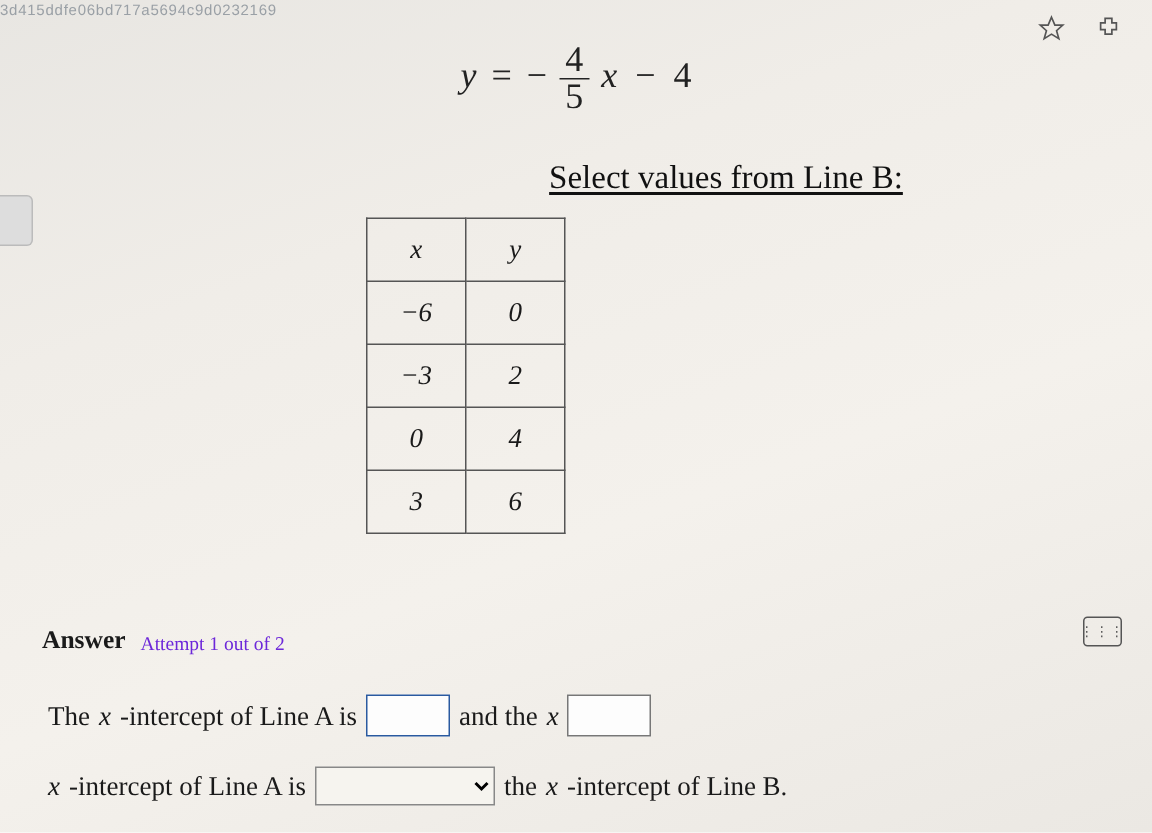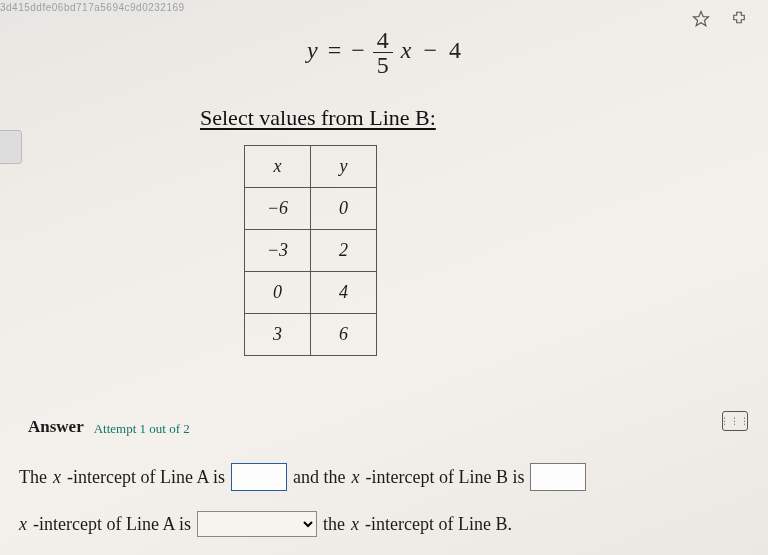--- a/index.html
+++ b/index.html
@@ -41,21 +41,21 @@
       display: inline-block;
       vertical-align: middle;
       text-align: center;
       font-style: normal;
       line-height: 1;
       margin: 0 2px;
     }
     .frac .num { display: block; border-bottom: 1.5px solid #222; padding: 0 4px; }
     .frac .den { display: block; padding: 0 4px; }
     .section-title {
-      text-align: left;
+      text-align: center;
       margin: 28px 0 14px 200px;
       font-size: 22px;
       text-decoration: underline;
       text-underline-offset: 3px;
       color: #111;
     }
     .xy-table {
       margin-left: 244px;
       border-collapse: collapse;
     }
@@ -71,33 +71,33 @@
     .answer-row {
       position: absolute;
       left: 28px;
       bottom: 118px;
       font-size: 16px;
       display: flex;
       align-items: flex-end;
       gap: 10px;
     }
     .answer-row .ans-label { font-weight: bold; font-style: normal; font-family: Georgia, serif; font-size: 17px; }
-    .answer-row .attempt { font-size: 13px; color: #0f766e; }
+    .answer-row .attempt { font-size: 13px; color: #6d28d9; }
     .kb-icon {
       position: absolute;
       right: 20px;
       bottom: 124px;
       width: 26px; height: 20px;
       border: 1.5px solid #555; border-radius: 3px;
       display: flex; align-items: center; justify-content: center;
     }
     .kb-icon .dots { font-size: 9px; letter-spacing: 1px; color: #555; line-height: 1; }
     .sentence {
       position: absolute;
-      left: 19px;
+      left: 32px;
       font-size: 18px;
       display: flex;
       align-items: center;
       flex-wrap: wrap;
       gap: 6px;
     }
     .sentence.s1 { bottom: 64px; }
     .sentence.s2 { bottom: 18px; }
     .mathx { font-style: italic; }
     .input-box {
@@ -195,21 +195,20 @@
   <span class="dots">⋮⋮⋮</span>
 </div>
 
 <div class="sentence s1">
   <span>The </span>
   <span class="mathx">x</span>
   <span>-intercept of Line A is</span>
   <input class="input-box" type="text" style="">
   <span>and the </span>
   <span class="mathx">x</span>
-  <span>-intercept of Line B is</span>
   <input class="input-box gray" type="text" style="">
 </div>
 
 <div class="sentence s2">
   <span class="mathx">x</span>
   <span>-intercept of Line A is</span>
   <select class="select-box">
     <option></option>
   </select>
   <span>the </span>

